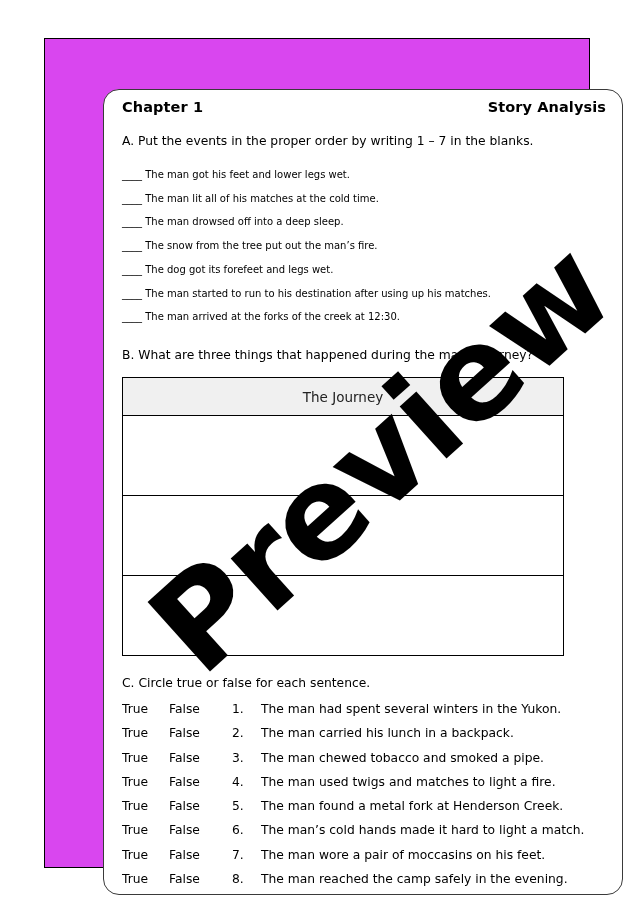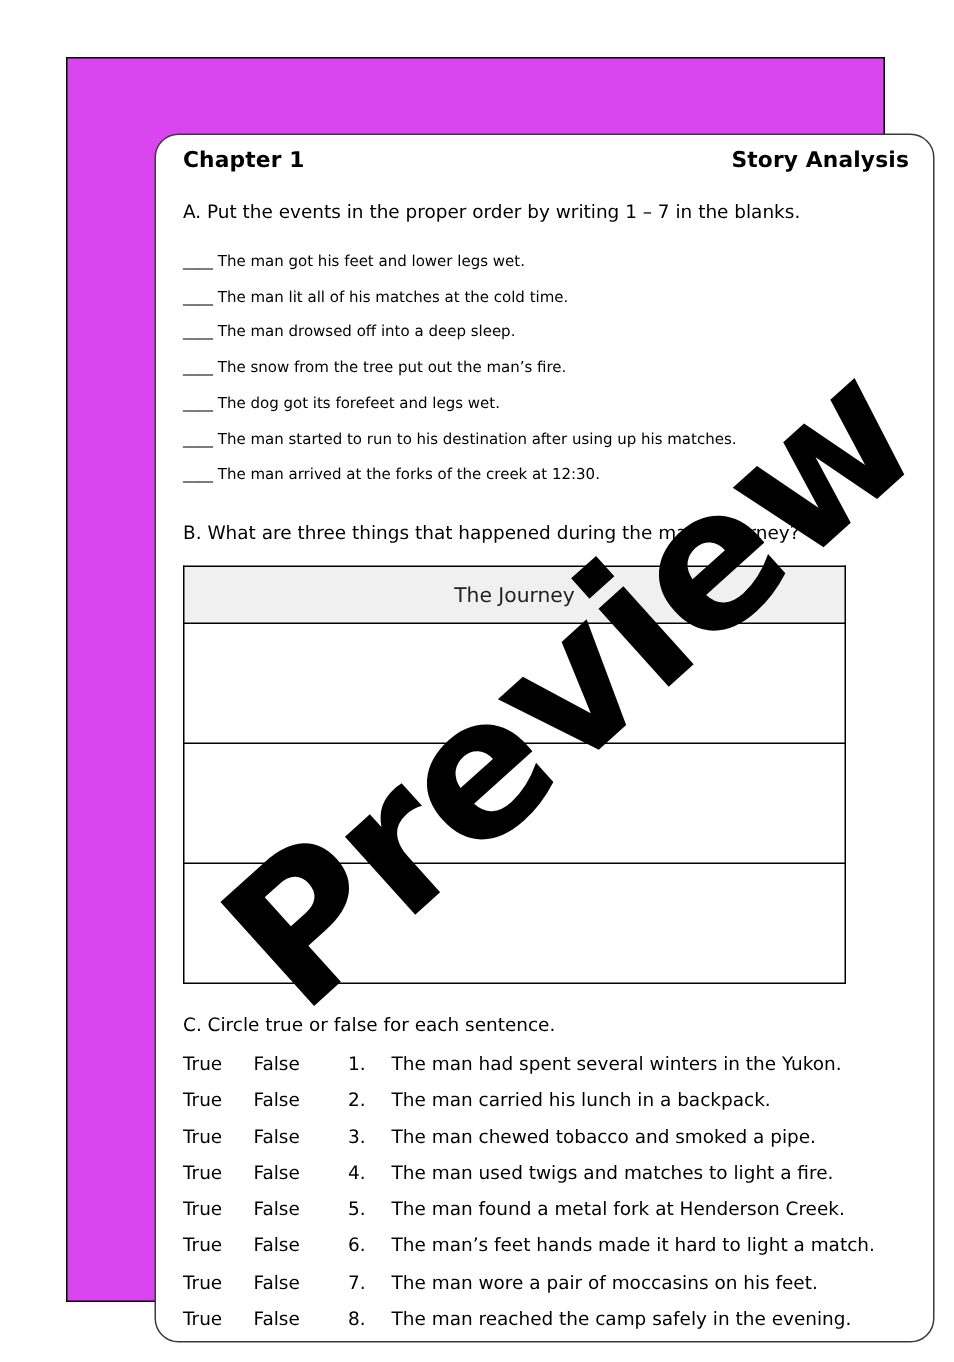--- a/index.html
+++ b/index.html
@@ -243,21 +243,21 @@
           <li class="tf-row">
             <span class="tf-true">True</span>
             <span class="tf-false">False</span>
             <span class="tf-num">5.</span>
             <span class="tf-sentence">The man found a metal fork at Henderson Creek.</span>
           </li>
           <li class="tf-row">
             <span class="tf-true">True</span>
             <span class="tf-false">False</span>
             <span class="tf-num">6.</span>
-            <span class="tf-sentence">The man’s feet hands made it hard to light a match.</span>
+            <span class="tf-sentence">The man’s cold hands made it hard to light a match.</span>
           </li>
           <li class="tf-row">
             <span class="tf-true">True</span>
             <span class="tf-false">False</span>
             <span class="tf-num">7.</span>
             <span class="tf-sentence">The man wore a pair of moccasins on his feet.</span>
           </li>
           <li class="tf-row">
             <span class="tf-true">True</span>
             <span class="tf-false">False</span>

